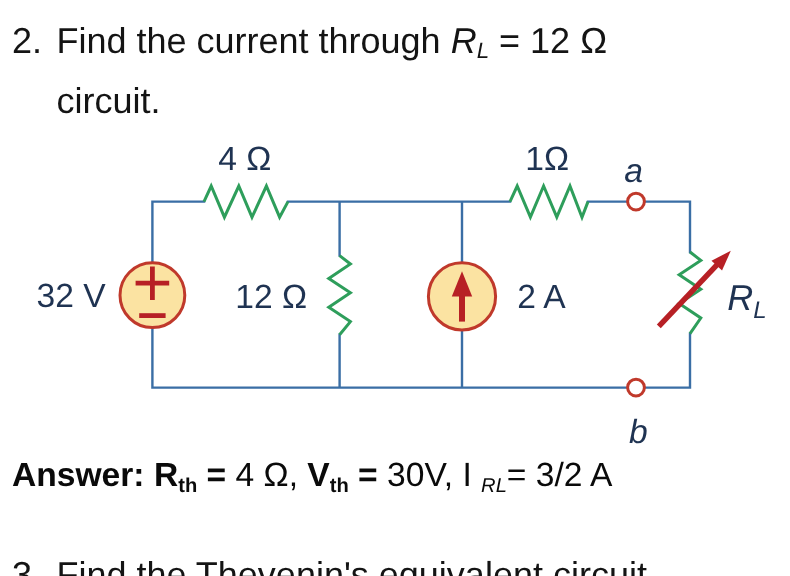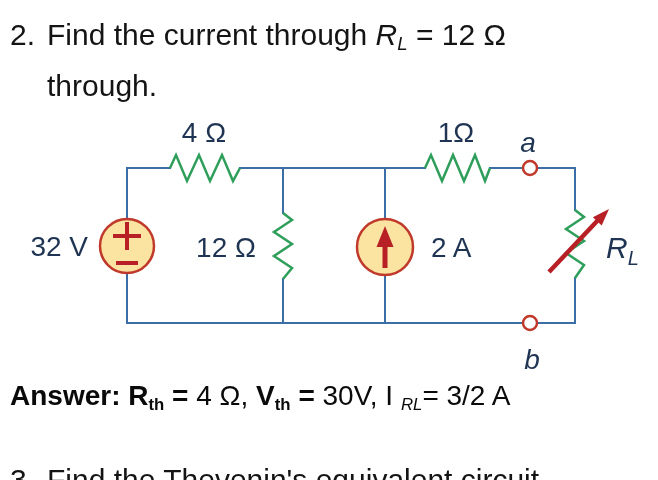--- a/index.html
+++ b/index.html
@@ -37,21 +37,21 @@
 </style>
 </head>
 <body>
 
 <div id="canvas">
 
   <div class="problem" id="problem-2">
     <span class="num">2.</span>
     <span>
       <span>Find the current through </span><span class="ital">R</span><span class="ital subscr">L</span><span> = 12 Ω</span><br>
-      <span>through.</span>
+      <span>circuit.</span>
     </span>
   </div>
 
   <svg id="circuit-svg" width="658" height="480" viewBox="0 0 658 480">
 
     <path class="wire" d="
       M127,168 H170  M240,168 H425  M490,168 H523  M537,168 H575
       M127,168 V219  M127,273 V323
       M283,168 V213  M283,279 V323
       M385,168 V219  M385,275 V323

